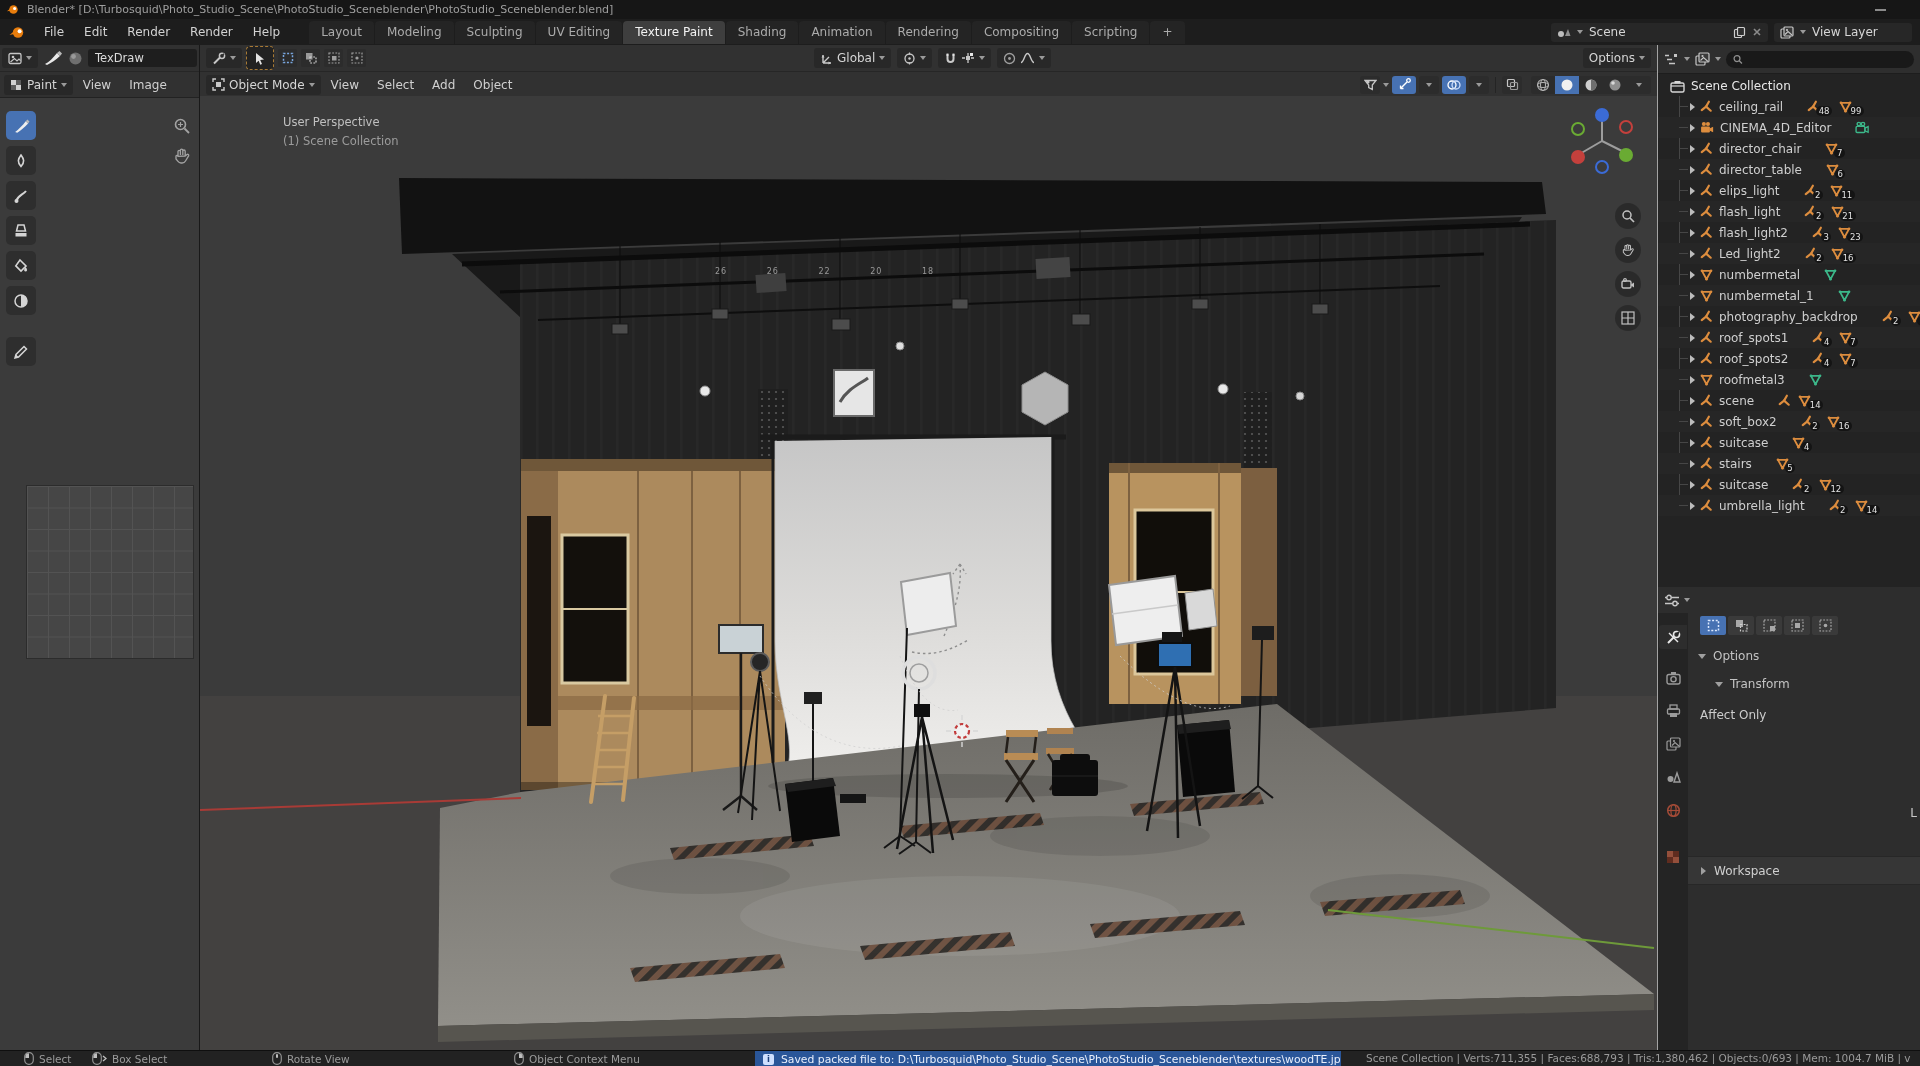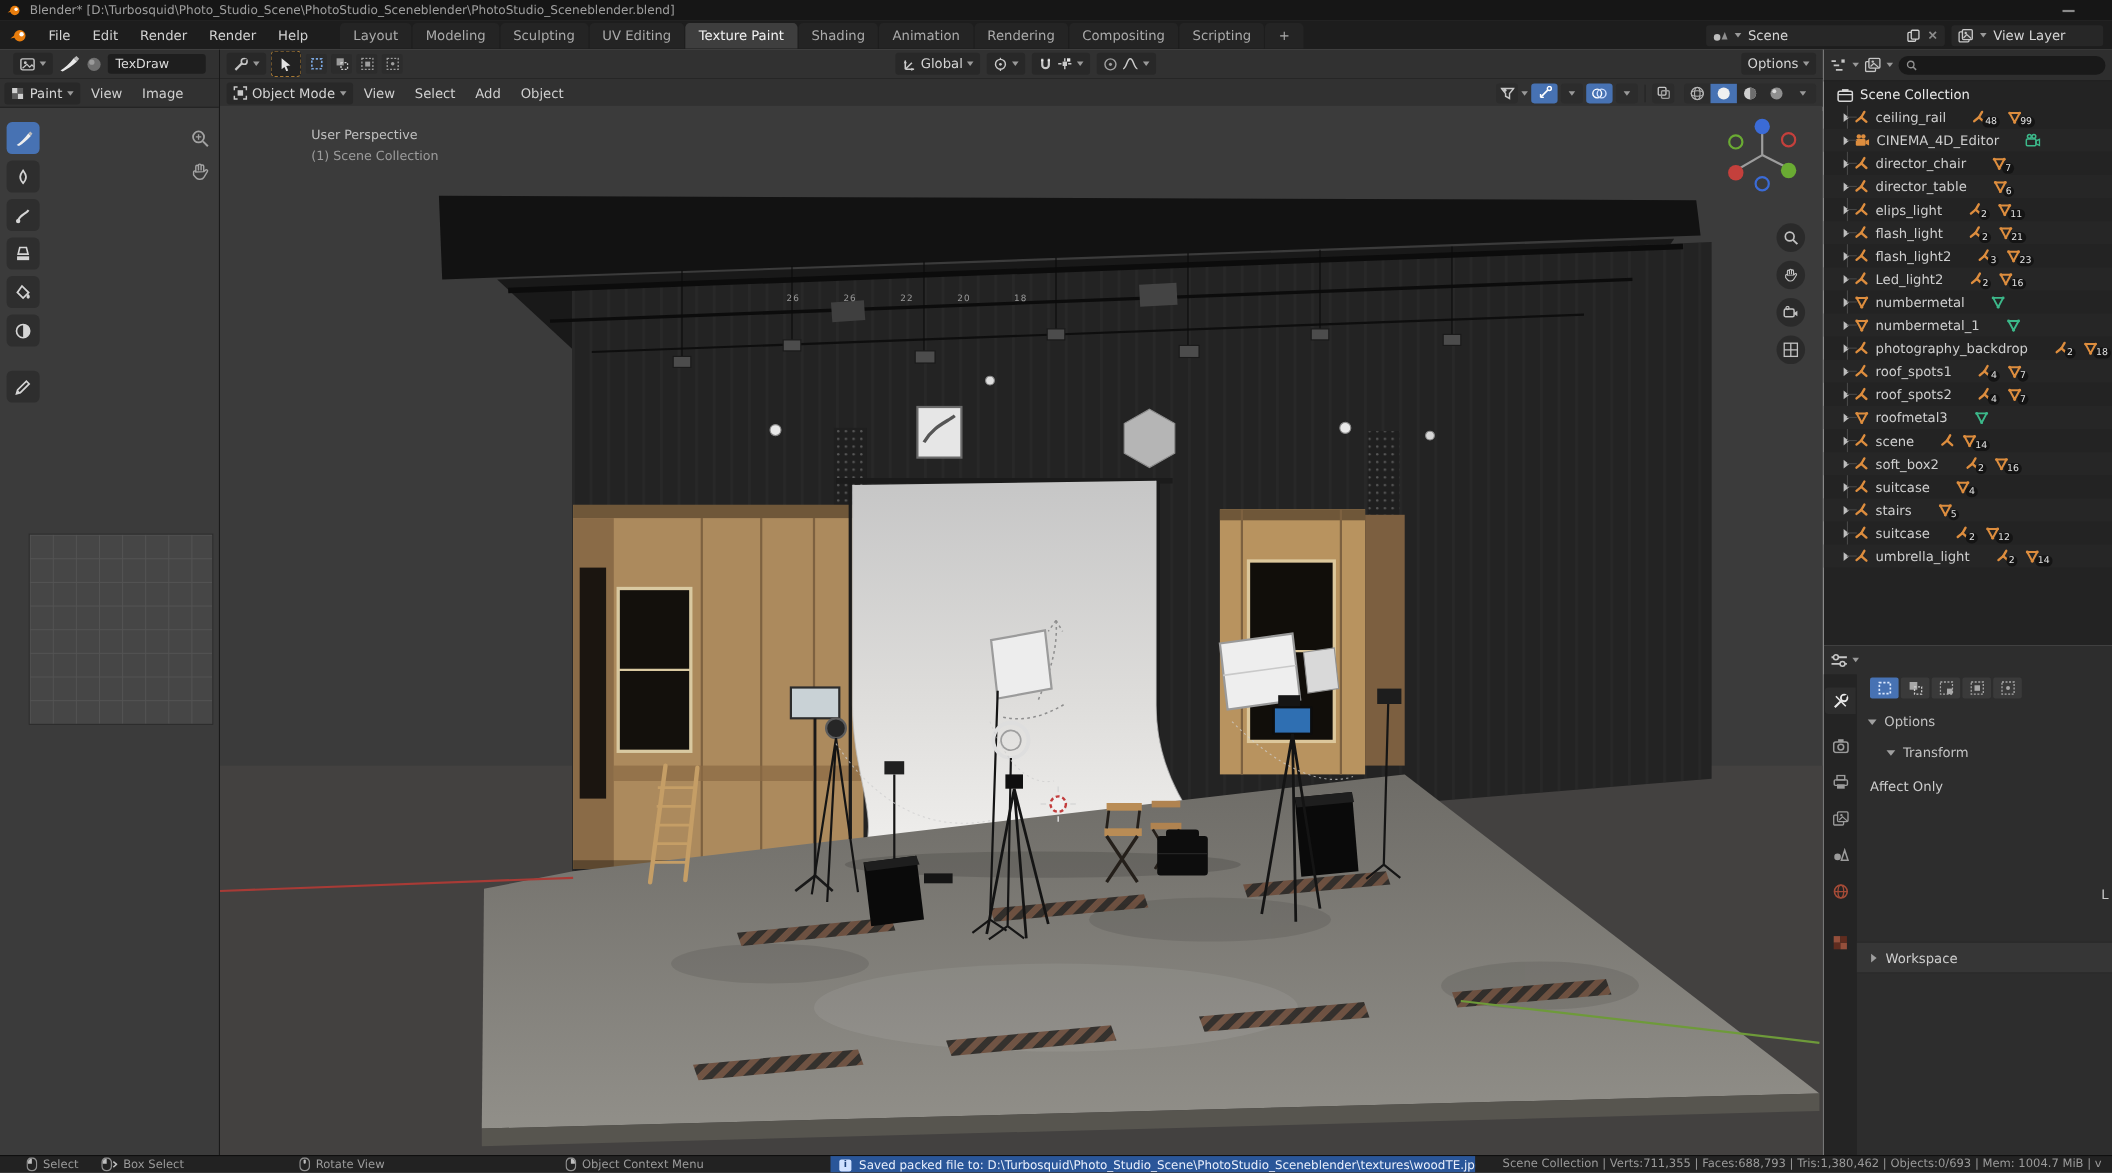--- a/index.html
+++ b/index.html
@@ -34,21 +34,21 @@
       border-top:4px solid #9a9a9a;display:inline-block}
   .pdn{width:0;height:0;border-left:4px solid transparent;border-right:4px solid transparent;
       border-top:5px solid #9f9f9f;display:inline-block}
   .prt{width:0;height:0;border-top:4px solid transparent;border-bottom:4px solid transparent;
       border-left:5px solid #9f9f9f;display:inline-block}
   .vsep{width:1px;height:16px;background:#242424;margin:0 3px}
 
   
   .paint-editor{position:absolute;left:0;top:45px;width:199px;height:1005px;background:#3b3b3b;
                 border-right:1px solid #191919}
-  .pe-h1{height:26px;background:#313131;display:flex;align-items:center;gap:5px;padding:0 12px;
+  .pe-h1{height:26px;background:#313131;display:flex;align-items:center;gap:5px;padding:0 2px;
          border-bottom:1px solid #262626}
   .pe-h2{height:25px;background:#313131;display:flex;align-items:center;gap:2px;padding:0 4px;
          border-bottom:1px solid #222}
   .hbtn{background:#282828;border-radius:3px;height:20px;display:flex;align-items:center;padding:0 6px;gap:4px;color:#d5d5d5}
   .flatmenu{padding:3px 8px;color:#d0d0d0}
   .texslot{flex:1;background:#1e1e1e;border-radius:3px;height:18px;display:flex;align-items:center;
            padding:0 7px;font-size:11.5px;color:#dcdcdc}
   #pe-tools{position:absolute;left:6px;top:66px;display:flex;flex-direction:column;gap:6px}
   .tool-btn{width:30px;height:29px;background:#2e2e2e;border-radius:5px;display:flex;
             align-items:center;justify-content:center}
@@ -91,21 +91,21 @@
   
   .outliner{position:absolute;left:1658px;top:45px;width:262px;height:542px;background:#232323}
   .ol-h{height:28px;background:#2e2e2e;display:flex;align-items:center;gap:5px;padding:0 6px;
         border-bottom:1px solid #1d1d1d}
   .ol-search{flex:1;display:flex;align-items:center;gap:5px;background:#191919;border-radius:9px;
              height:17px;padding:0 7px}
   .ol-search input{background:transparent;border:0;outline:0;color:#ddd;width:100%;font-size:11px}
   .ol-root{display:flex;align-items:center;gap:6px;padding:5px 0 3px 12px;color:#e8e8e8}
   #ol-rows{position:relative}
   .ol-guide{position:absolute;left:21px;top:0;bottom:6px;width:1px;background:#464646}
-  .ol-row{height:21px;display:flex;align-items:center;color:#cfcfcf;font-size:12px;position:relative}
+  .ol-row{height:21px;display:flex;align-items:center;padding-left:14px;color:#cfcfcf;font-size:12px;position:relative}
   .ol-row:nth-child(odd){background:#262626}
   .tick{position:absolute;left:21px;top:10px;width:9px;height:1px;background:#464646}
   .rt-arr{width:0;height:0;border-top:4px solid transparent;border-bottom:4px solid transparent;
           border-left:5.5px solid #bdbdbd;display:inline-block;margin:0 5px 0 18px}
   .oicon{display:flex;margin-right:6px}
   .oname{white-space:nowrap}
   .badges{display:flex;gap:7px;margin-left:24px;align-items:center}
   .badge{display:flex;align-items:flex-end}
   .bcount{font-size:8.5px;line-height:10px;background:#141414;border-radius:6px;padding:0 2.5px;
           color:#e2e2e2;margin-left:-4px;transform:translateY(3px)}

